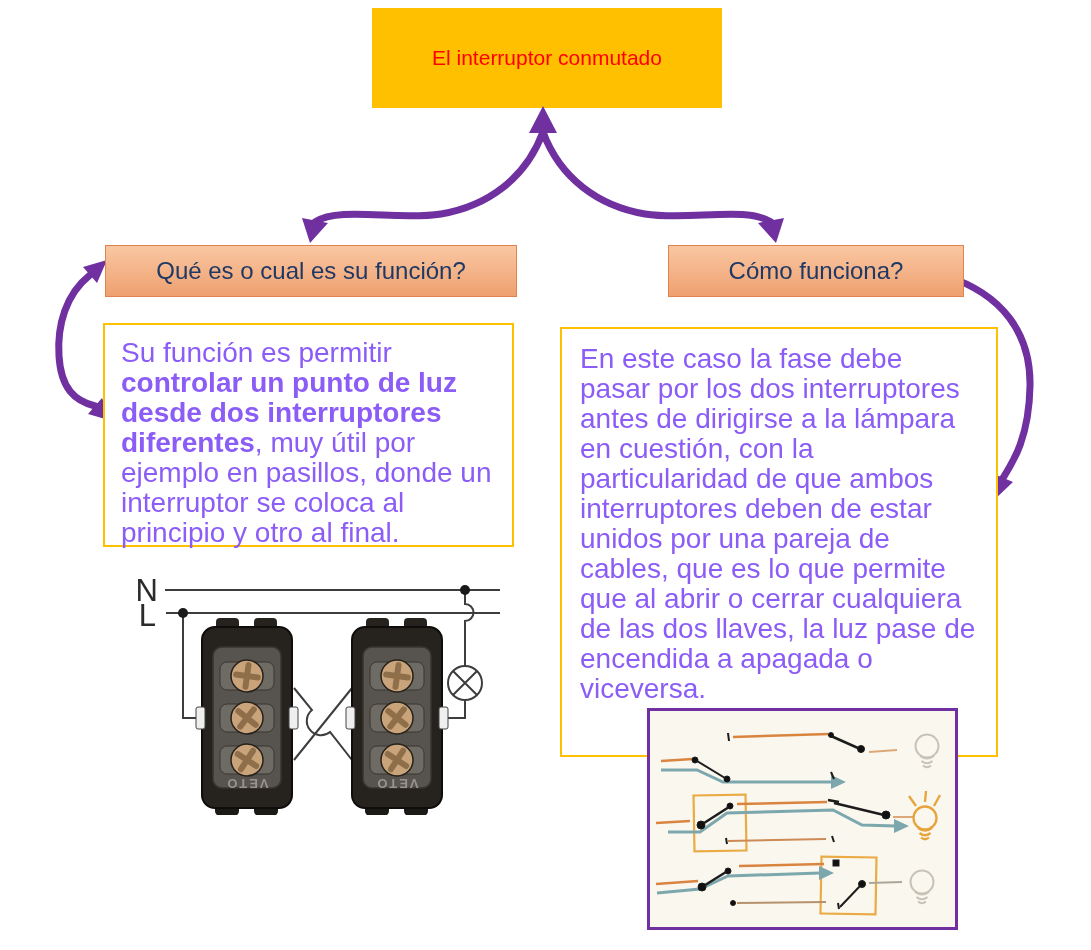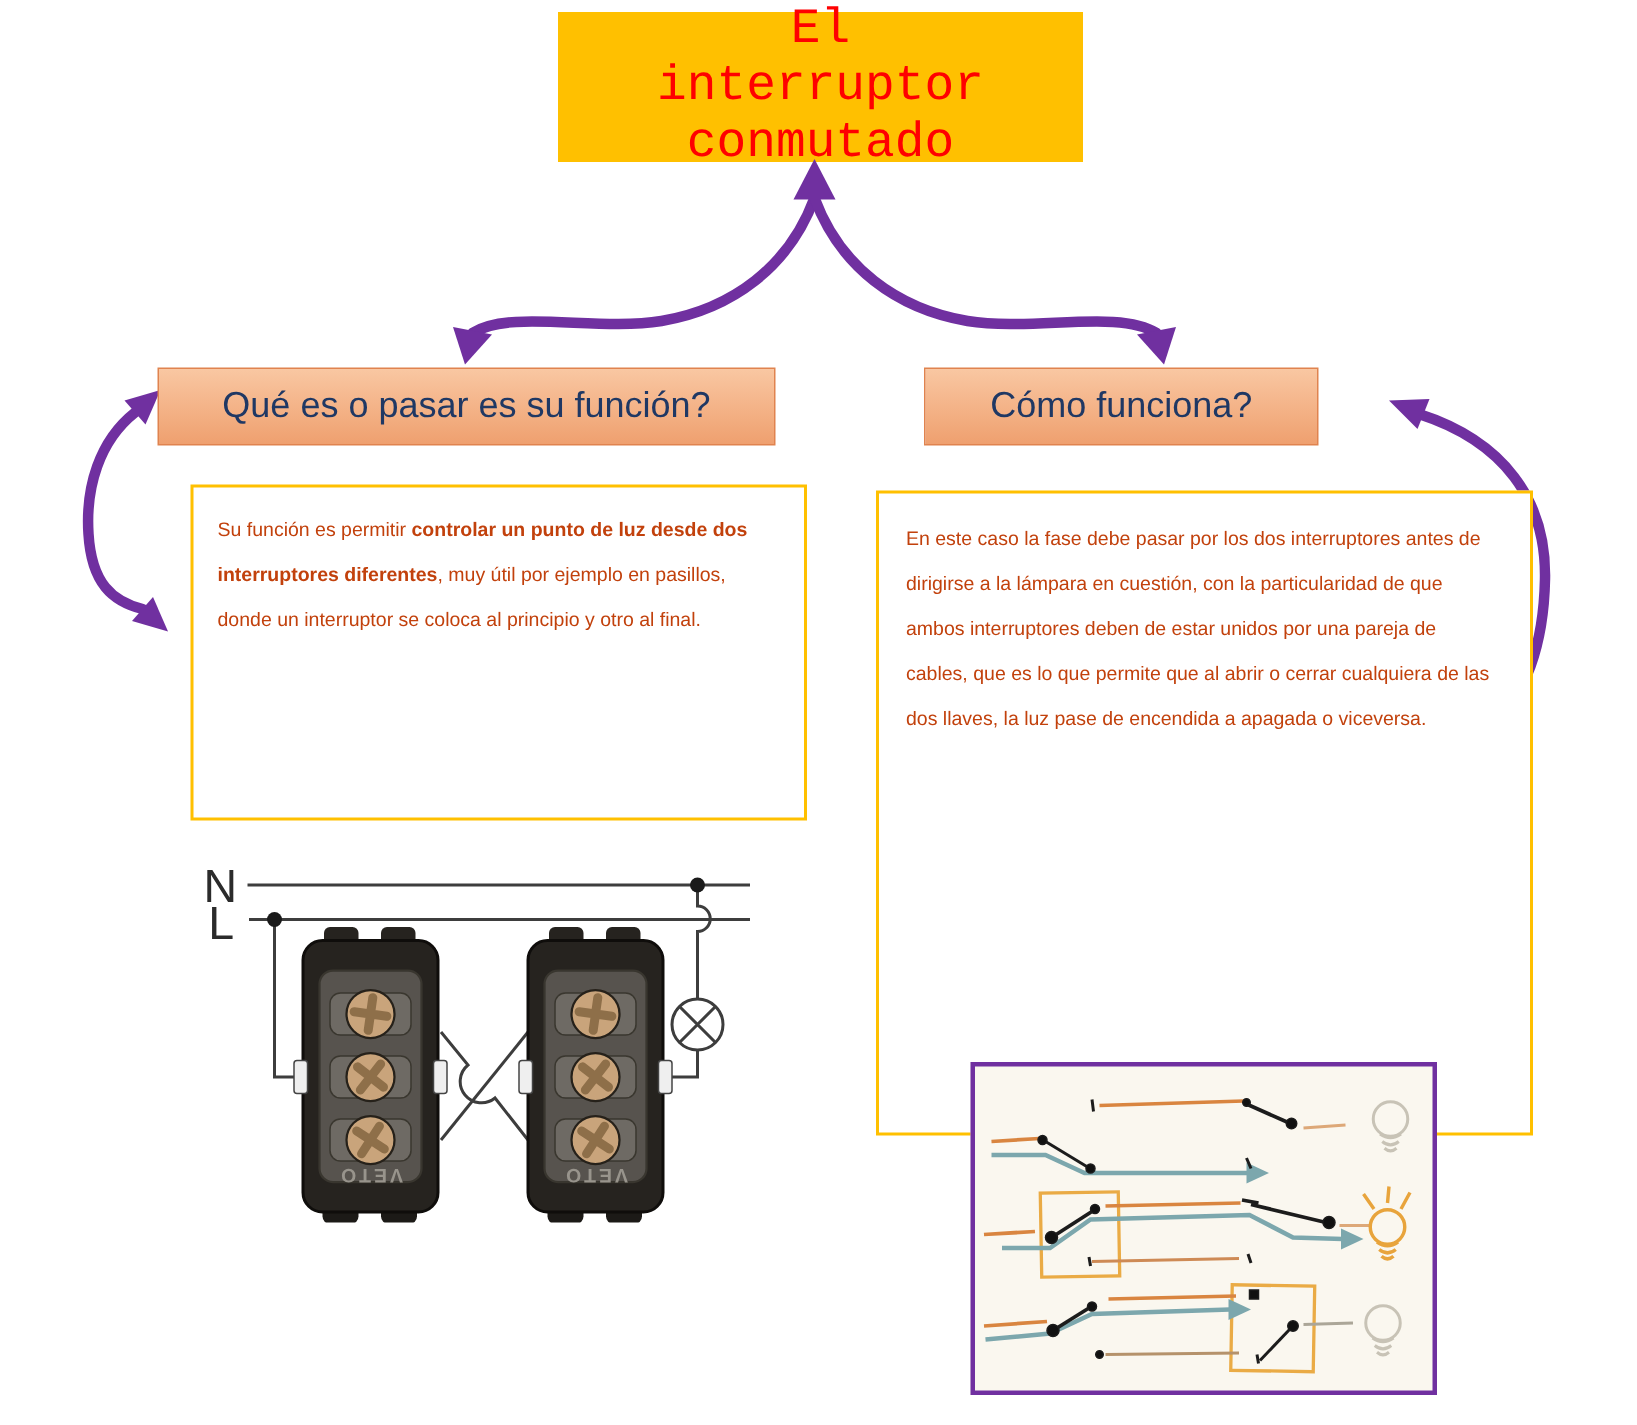--- a/index.html
+++ b/index.html
@@ -1,33 +1,33 @@
 <!DOCTYPE html>
 <html><head>
 <meta charset="utf-8">
 <style>
   html,body{margin:0;padding:0;background:#ffffff;}
   .canvas{position:relative;width:1091px;height:950px;background:#ffffff;overflow:hidden;
           font-family:"Liberation Sans",sans-serif;}
 
   .title-box{position:absolute;left:372px;top:8px;width:350px;height:100px;
              background:#FFC000;color:#FF0000;display:flex;align-items:center;justify-content:center;
-             text-align:center;font-size:33px;line-height:38px;font-family:Liberation Mono, monospace;}
+             text-align:center;font-size:21px;line-height:38px;}
   .title-box span{display:inline-block;max-width:250px;}
 
   .q-box{position:absolute;height:52px;box-sizing:border-box;
          display:flex;align-items:center;justify-content:center;
          font-size:24px;color:#1F3864;
          background:linear-gradient(#F9C7A2,#EFA06F);
          border:1px solid #E0834F;}
   .q-left{left:105px;top:245px;width:412px;}
-  .q-right{left:616px;top:245px;width:263px;}
+  .q-right{left:668px;top:245px;width:296px;}
 
   .a-box{position:absolute;background:#ffffff;border:2px solid #FFC000;box-sizing:border-box;
-         color:#c2410c;font-size:13px;line-height:30px;padding:13px 16px;margin-left:24px;}
+         color:#8b5cf6;font-size:28px;line-height:30px;padding:13px 16px;}
   .a-left{left:103px;top:323px;width:411px;height:224px;}
   .a-right{left:560px;top:327px;width:438px;height:430px;padding:15px 18px;}
   .a-box p{margin:0;}
 
   .arrows{position:absolute;left:0;top:0;width:1091px;height:950px;pointer-events:none;}
 
   .circuit{position:absolute;left:130px;top:565px;width:375px;height:250px;}
 
   .sketch{position:absolute;left:647px;top:708px;width:311px;height:222px;
           border:3px solid #7030A0;box-sizing:border-box;background:#FAF7EF;}
@@ -54,21 +54,21 @@
       <polygon points="310,243 302,218 328,223"></polygon>
       <polygon points="776,243 784,218 758,223"></polygon>
       <polygon points="107,260 97,283 83,267"></polygon>
       <polygon points="112,421 88,414 102,398"></polygon>
       <polygon points="926,267 953,266 945,286"></polygon>
       <polygon points="993,501 994,474 1013,482"></polygon>
     </g>
   </svg>
 
   <div class="q-box q-left">
-    <span>Qué es o pasar es su función?</span>
+    <span>Qué es o cual es su función?</span>
   </div>
   <div class="q-box q-right">
     <span>Cómo funciona?</span>
   </div>
 
   <div class="a-box a-left">
     <p><span>Su función es permitir </span><b>controlar un punto de luz desde dos interruptores diferentes</b><span>, muy útil por ejemplo en pasillos, donde un interruptor se coloca al principio y otro al final.</span></p>
   </div>
   <div class="a-box a-right">
     <p>En este caso la fase debe pasar por los dos interruptores antes de dirigirse a la lámpara en cuestión, con la particularidad de que ambos interruptores deben de estar unidos por una pareja de cables, que es lo que permite que al abrir o cerrar cualquiera de las dos llaves, la luz pase de encendida a apagada o viceversa.</p>

